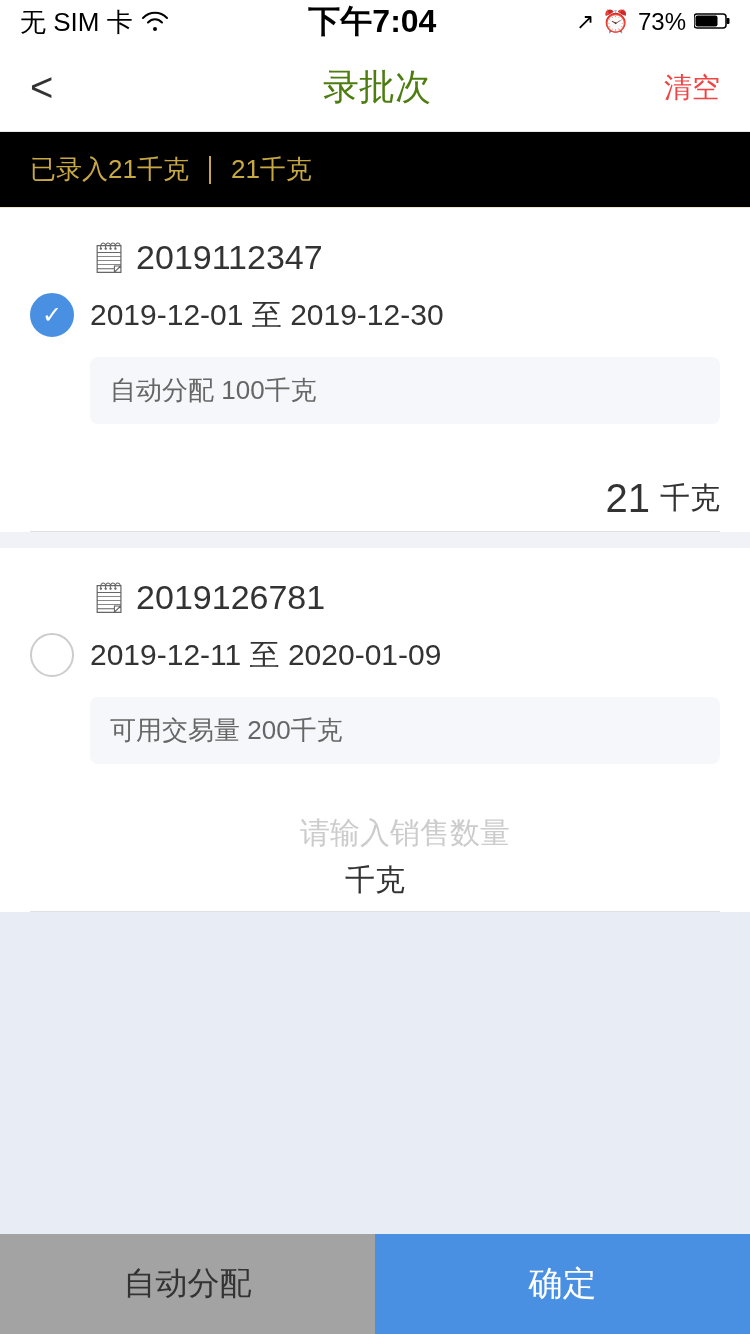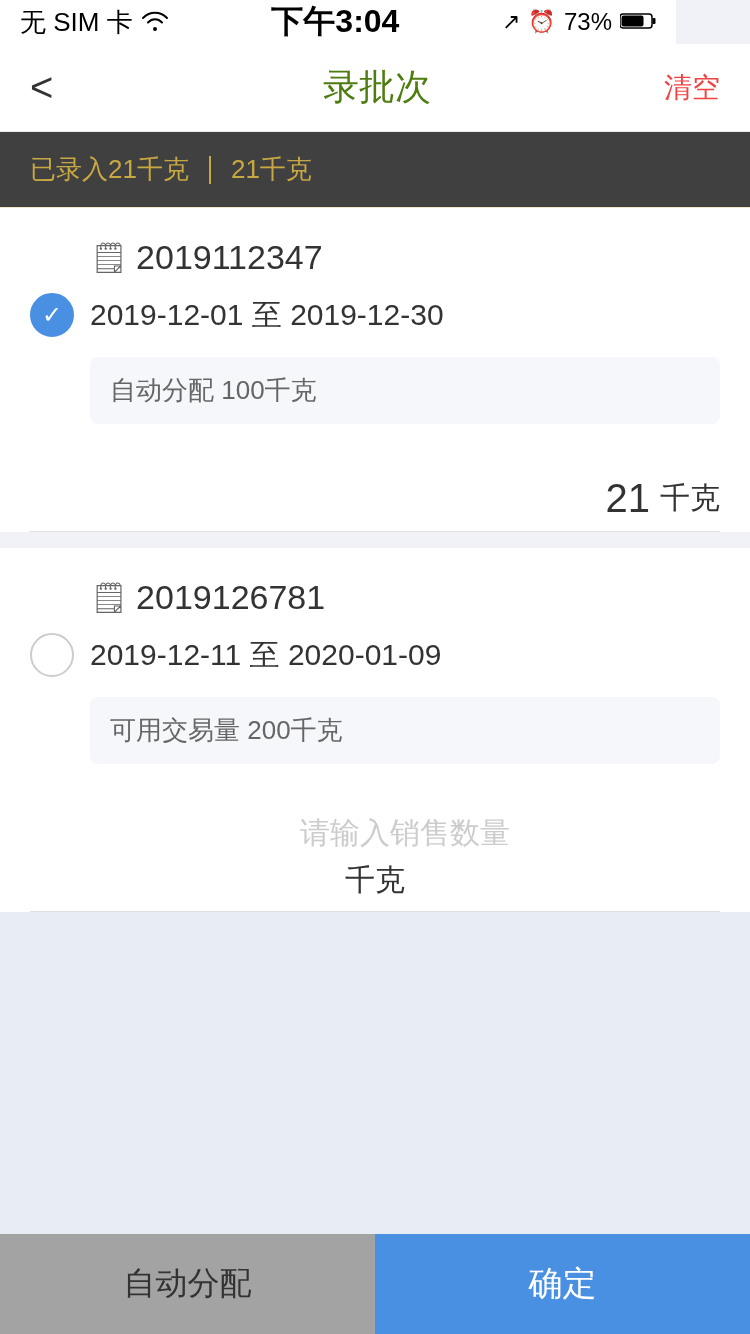--- a/index.html
+++ b/index.html
@@ -7,21 +7,21 @@
     body {
       width: 750px;
       min-height: 1334px;
       font-family: -apple-system, 'PingFang SC', 'Helvetica Neue', sans-serif;
       background: #f0f2f7;
       position: relative;
     }
 
     
     .status-bar {
-      width: 676px;
+      width: 750px;
       height: 44px;
       background: #fff;
       display: flex;
       align-items: center;
       justify-content: space-between;
       padding: 0 20px;
       font-size: 28px;
     }
     .status-left {
       display: flex;
@@ -67,21 +67,21 @@
     }
     .nav-clear {
       font-size: 28px;
       color: #ef4444;
       cursor: pointer;
     }
 
     
     .info-banner {
       width: 750px;
-      background: #404040;
+      background: #000000;
       padding: 20px 30px;
       display: flex;
       align-items: center;
       gap: 20px;
       border-bottom: 1px solid #f0e8cc;
     }
     .info-text-left {
       font-size: 26px;
       color: #c8a842;
     }
@@ -276,21 +276,21 @@
     <div class="status-left">
       <span>无 SIM 卡</span>
       <span>
         <svg width="28" height="22" viewBox="0 0 28 22" fill="none">
           <path d="M14 18a2 2 0 1 1 0 4 2 2 0 0 1 0-4z" fill="#000"></path>
           <path d="M7 13.5C9 11.5 11.4 10.3 14 10.3s5 1.2 7 3.2" stroke="#000" stroke-width="2" fill="none" stroke-linecap="round"></path>
           <path d="M2 9C5.3 5.7 9.4 3.8 14 3.8s8.7 1.9 12 5.2" stroke="#000" stroke-width="2" fill="none" stroke-linecap="round"></path>
         </svg>
       </span>
     </div>
-    <div class="status-center">下午3:04</div>
+    <div class="status-center">下午7:04</div>
     <div class="status-right">
       <span style="font-size:22px;">↗</span>
       <span style="font-size:22px;">⏰</span>
       <span>73%</span>
       <span>
         <svg width="36" height="18" viewBox="0 0 36 18">
           <rect x="0" y="2" width="32" height="14" rx="3" ry="3" fill="none" stroke="#000" stroke-width="1.5"></rect>
           <rect x="1.5" y="3.5" width="22" height="11" rx="2" ry="2" fill="#000"></rect>
           <rect x="32.5" y="6" width="3" height="6" rx="1" fill="#000"></rect>
         </svg>

